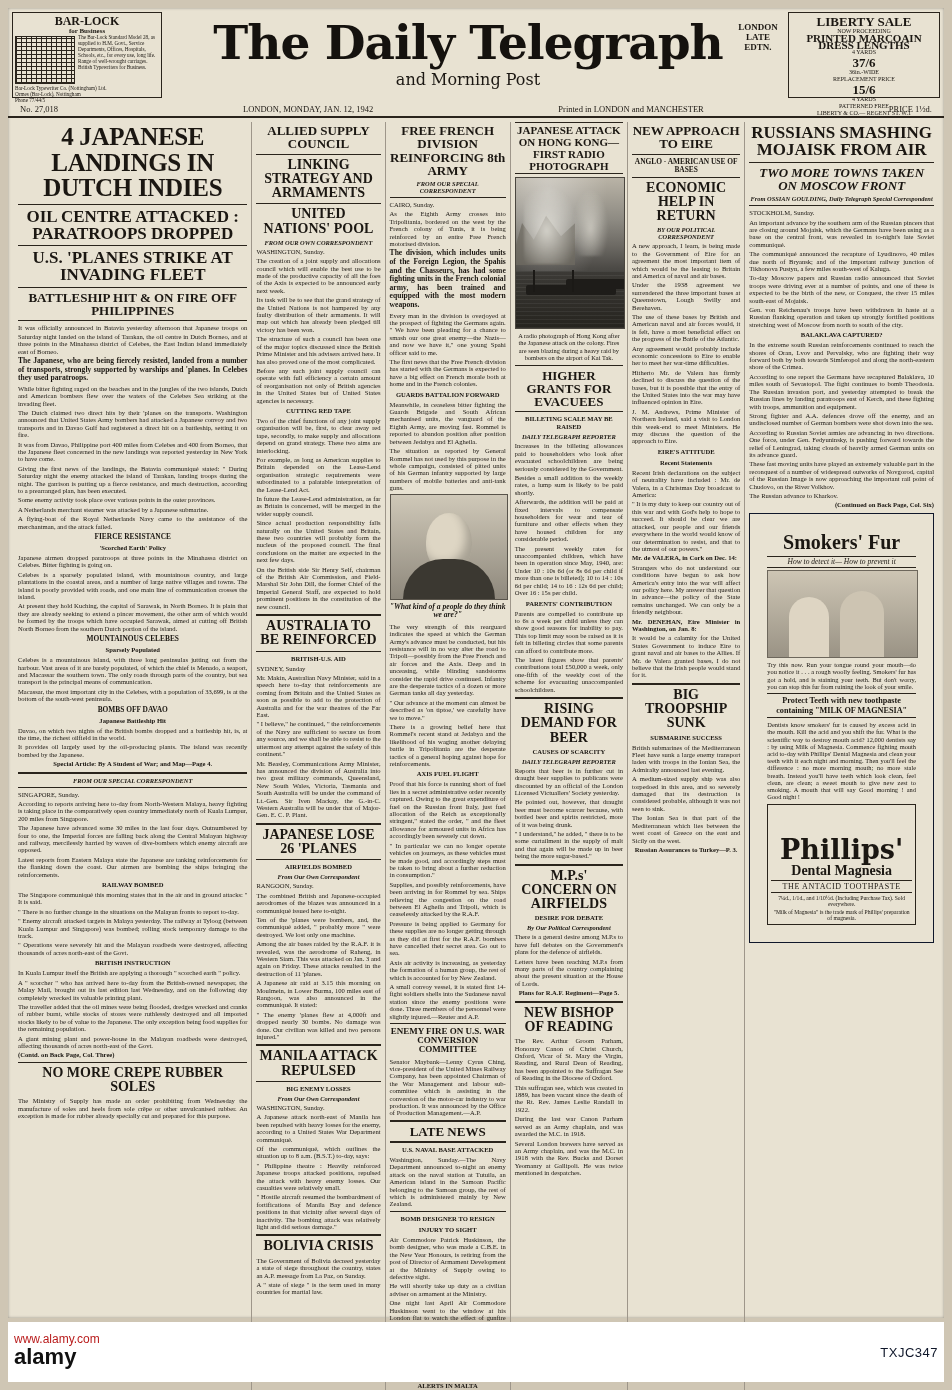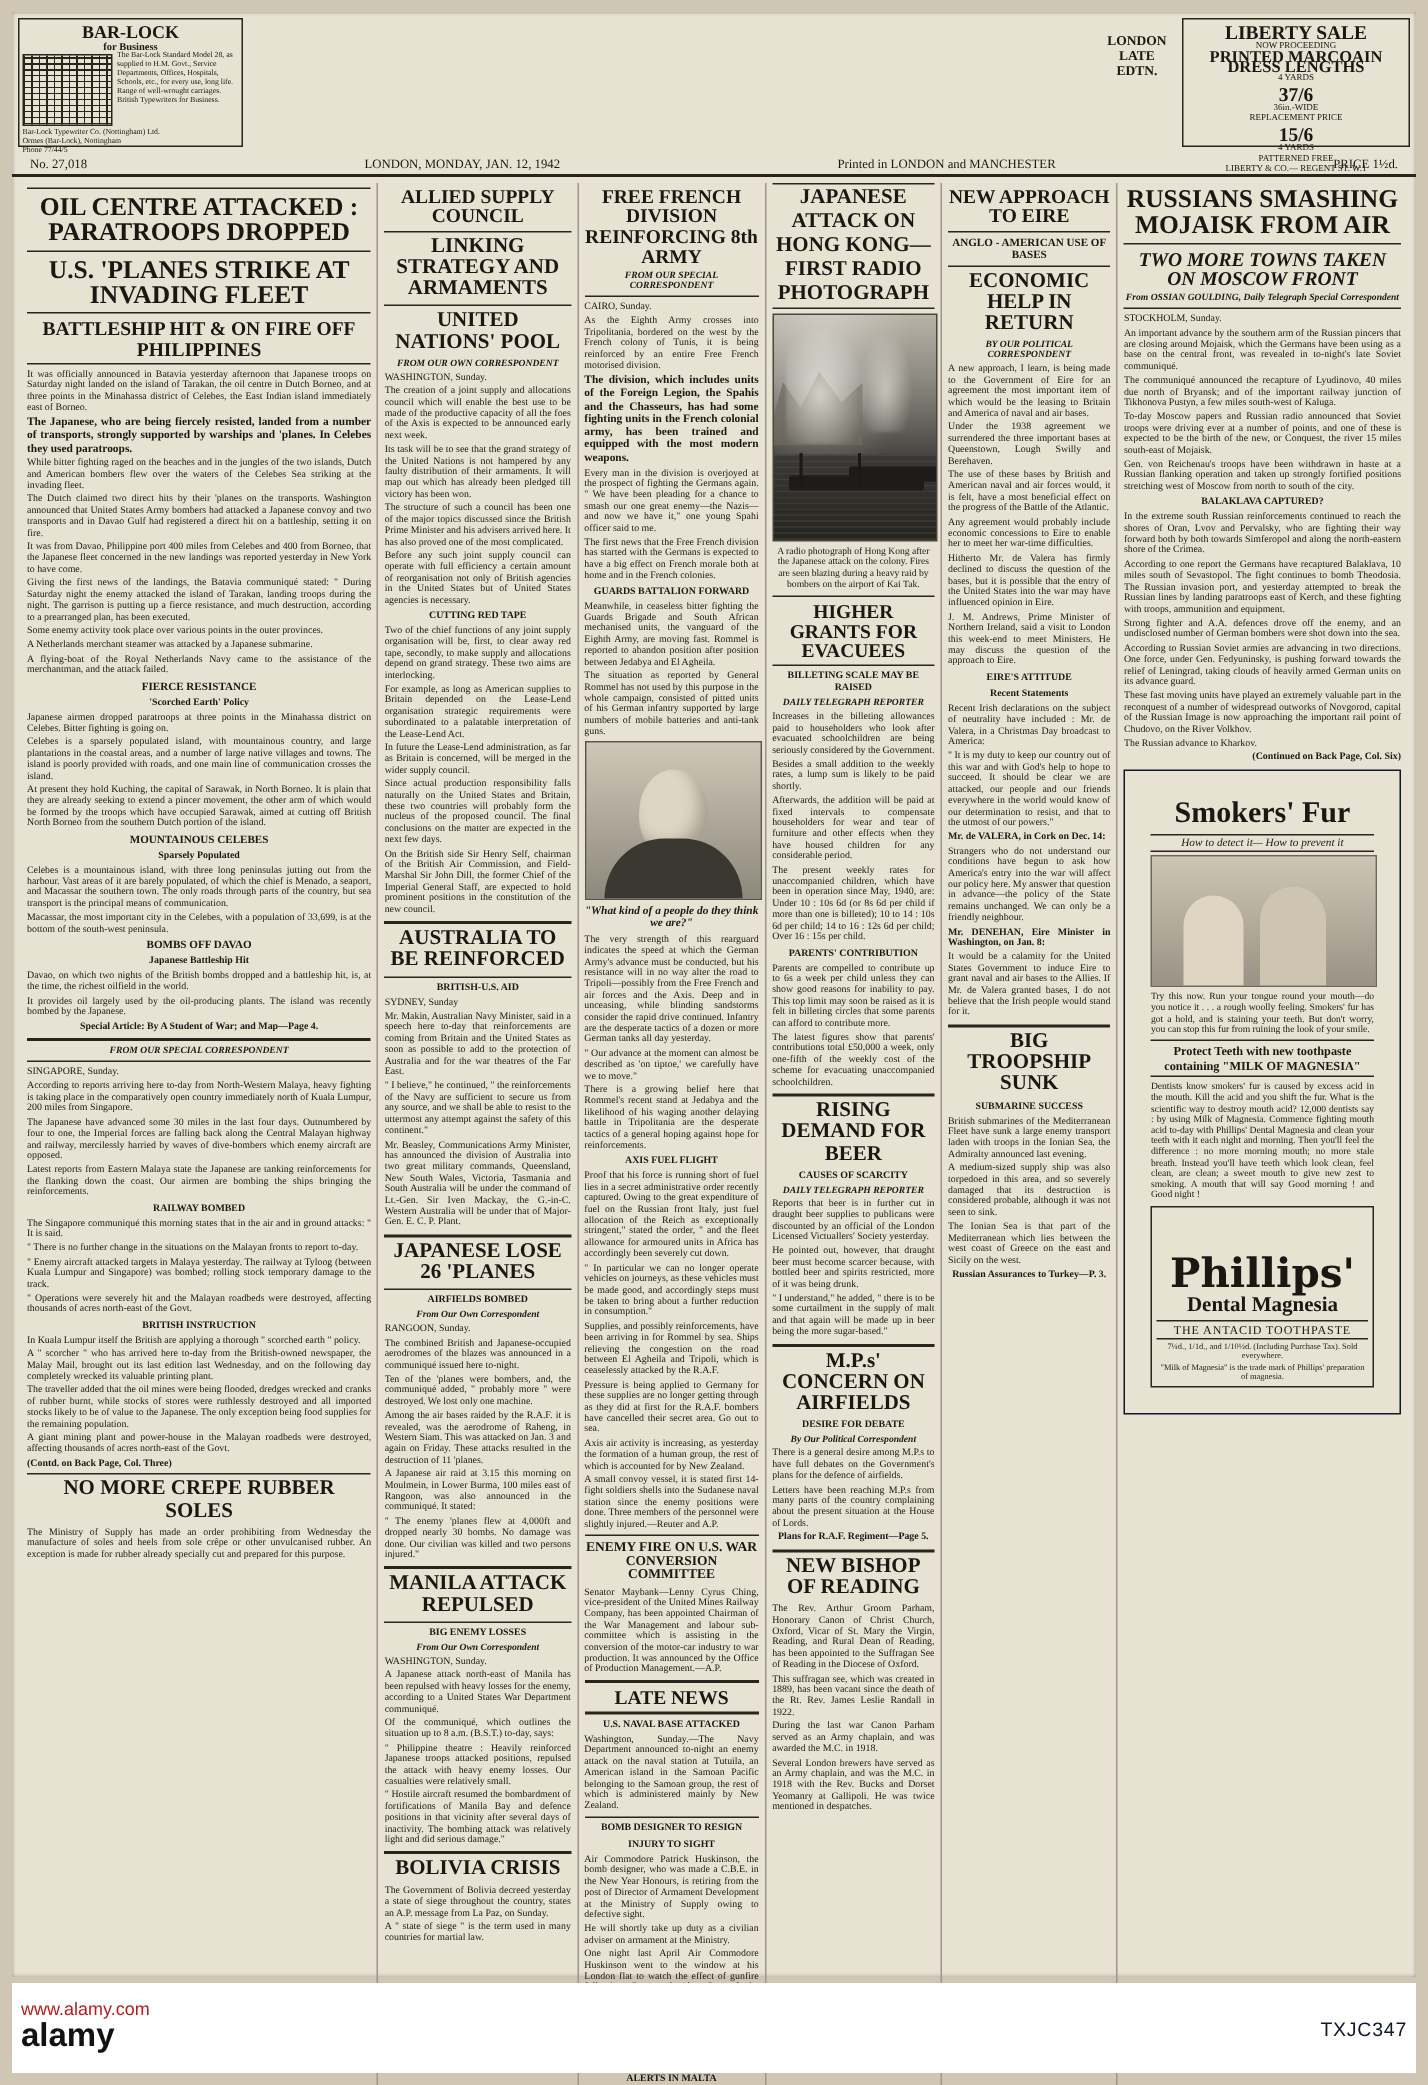--- a/index.html
+++ b/index.html
@@ -43,21 +43,21 @@
   .hr{border-top:1px solid #2a241c;margin:3px 0;}
   .hr2{border-top:2px solid #2a241c;margin:3px 0;}
   p.body{margin:0 0 2px;font-size:6.6px;line-height:7.4px;text-align:justify;hyphens:auto;}
   p.lead{margin:0 0 2px;font-size:7.6px;line-height:8.6px;text-align:justify;font-weight:bold;}
   p.body.first::first-letter{font-size:7px;}
   .byline{font-size:6.4px;text-align:center;font-weight:bold;font-style:italic;margin:2px 0;line-height:7px;}
   .subhead{font-size:7.4px;font-weight:bold;text-align:center;margin:3px 0 2px;line-height:8px;}
   .subhead.sm{font-size:6.6px;}
   .photo-block{margin:2px 0;}
   .photo-cap{font-size:6.4px;text-align:center;line-height:7.4px;margin-top:3px;}
-  .phototitle{text-align:center;font-weight:bold;font-size:14px;border-top:1px solid #2a241c;border-bottom:1px solid #2a241c;padding:1px 0;margin-bottom:3px;}
+  .phototitle{text-align:center;font-weight:bold;font-size:11px;border-top:1px solid #2a241c;border-bottom:1px solid #2a241c;padding:1px 0;margin-bottom:3px;}
   .hkphoto{width:100%;height:150px;background:
       linear-gradient(180deg,#b9b3a6 0%,#8d8a82 28%,#6d6a64 45%,#4c4a46 60%,#343230 78%,#272524 100%);
       position:relative;overflow:hidden;border:1px solid #4a463f;}
   .hkphoto .sky{position:absolute;inset:0;background:radial-gradient(ellipse at 30% 10%, rgba(255,255,255,.35), transparent 55%);}
   .hkphoto .smoke{position:absolute;left:8%;top:2%;width:52%;height:55%;background:radial-gradient(ellipse at 40% 60%, rgba(240,238,230,.75), rgba(240,238,230,0) 65%);filter:blur(1px);}
   .hkphoto .smoke2{position:absolute;left:52%;top:6%;width:34%;height:46%;background:radial-gradient(ellipse at 50% 60%, rgba(235,232,222,.6), rgba(235,232,222,0) 68%);filter:blur(1px);}
   .hkphoto .hill{position:absolute;left:-5%;top:18%;width:60%;height:40%;background:#6f6b62;clip-path:polygon(0 100%,18% 30%,36% 58%,55% 18%,78% 52%,100% 30%,100% 100%);opacity:.75;}
   .hkphoto .water{position:absolute;left:0;right:0;bottom:0;height:38%;background:linear-gradient(180deg,#3c3a36,#26241f);}
   .hkphoto .water:before{content:"";position:absolute;inset:0;background:repeating-linear-gradient(0deg,rgba(255,255,255,.06) 0 1px,transparent 1px 4px);}
   .hkphoto .ship{position:absolute;bottom:22%;width:90px;height:10px;background:#1e1c19;border-radius:2px;}
@@ -93,20 +93,24 @@
         <div class="hl">BAR-LOCK</div>
         <div class="hl2">for Business</div>
         <div class="tw"></div>
         <div>The Bar-Lock Standard Model 28, as supplied to H.M. Govt., Service Departments, Offices, Hospitals, Schools, etc., for every use, long life. Range of well-wrought carriages. British Typewriters for Business.</div>
         <div style="clear:both"></div>
         <div>Bar-Lock Typewriter Co. (Nottingham) Ltd.</div>
         <div>Ormes (Bar-Lock), Nottingham</div>
         <div>Phone 77/44/5</div>
       </div>
 
+      <div class="title">
+        <h1>The Daily Telegraph</h1>
+        <div class="sub">and Morning Post</div>
+      </div>
 
       <div class="edtn">LONDON LATE EDTN.</div>
 
       <div class="adbox ad-right">
         <div class="sale">LIBERTY SALE</div>
         <div>NOW PROCEEDING</div>
         <div class="big">PRINTED MARCOAIN</div>
         <div class="big">DRESS LENGTHS</div>
         <div>4 YARDS</div>
         <div class="sale">37/6</div>
@@ -122,20 +126,21 @@
         <div>No. 27,018</div>
         <div>LONDON, MONDAY, JAN. 12, 1942</div>
         <div>Printed in LONDON and MANCHESTER</div>
         <div>PRICE 1½d.</div>
       </div>
     </div>
 
     <div class="cols">
 
       <div class="col c1">
+        <h2 class="head h-xl">4 JAPANESE LANDINGS IN DUTCH INDIES</h2>
         <div class="hr"></div>
         <h2 class="head h-lg">OIL CENTRE ATTACKED : PARATROOPS DROPPED</h2>
         <div class="hr"></div>
         <h2 class="head h-lg">U.S. 'PLANES STRIKE AT INVADING FLEET</h2>
         <div class="hr"></div>
         <h2 class="head h-md">BATTLESHIP HIT &amp; ON FIRE OFF PHILIPPINES</h2>
         <div class="hr"></div>
         <p class="body first">It was officially announced in Batavia yesterday afternoon that Japanese troops on Saturday night landed on the island of Tarakan, the oil centre in Dutch Borneo, and at three points in the Minahassa district of Celebes, the East Indian island immediately east of Borneo.</p>
         <p class="lead">The Japanese, who are being fiercely resisted, landed from a number of transports, strongly supported by warships and 'planes. In Celebes they used paratroops.</p>
         <p class="body">While bitter fighting raged on the beaches and in the jungles of the two islands, Dutch and American bombers flew over the waters of the Celebes Sea striking at the invading fleet.</p>

